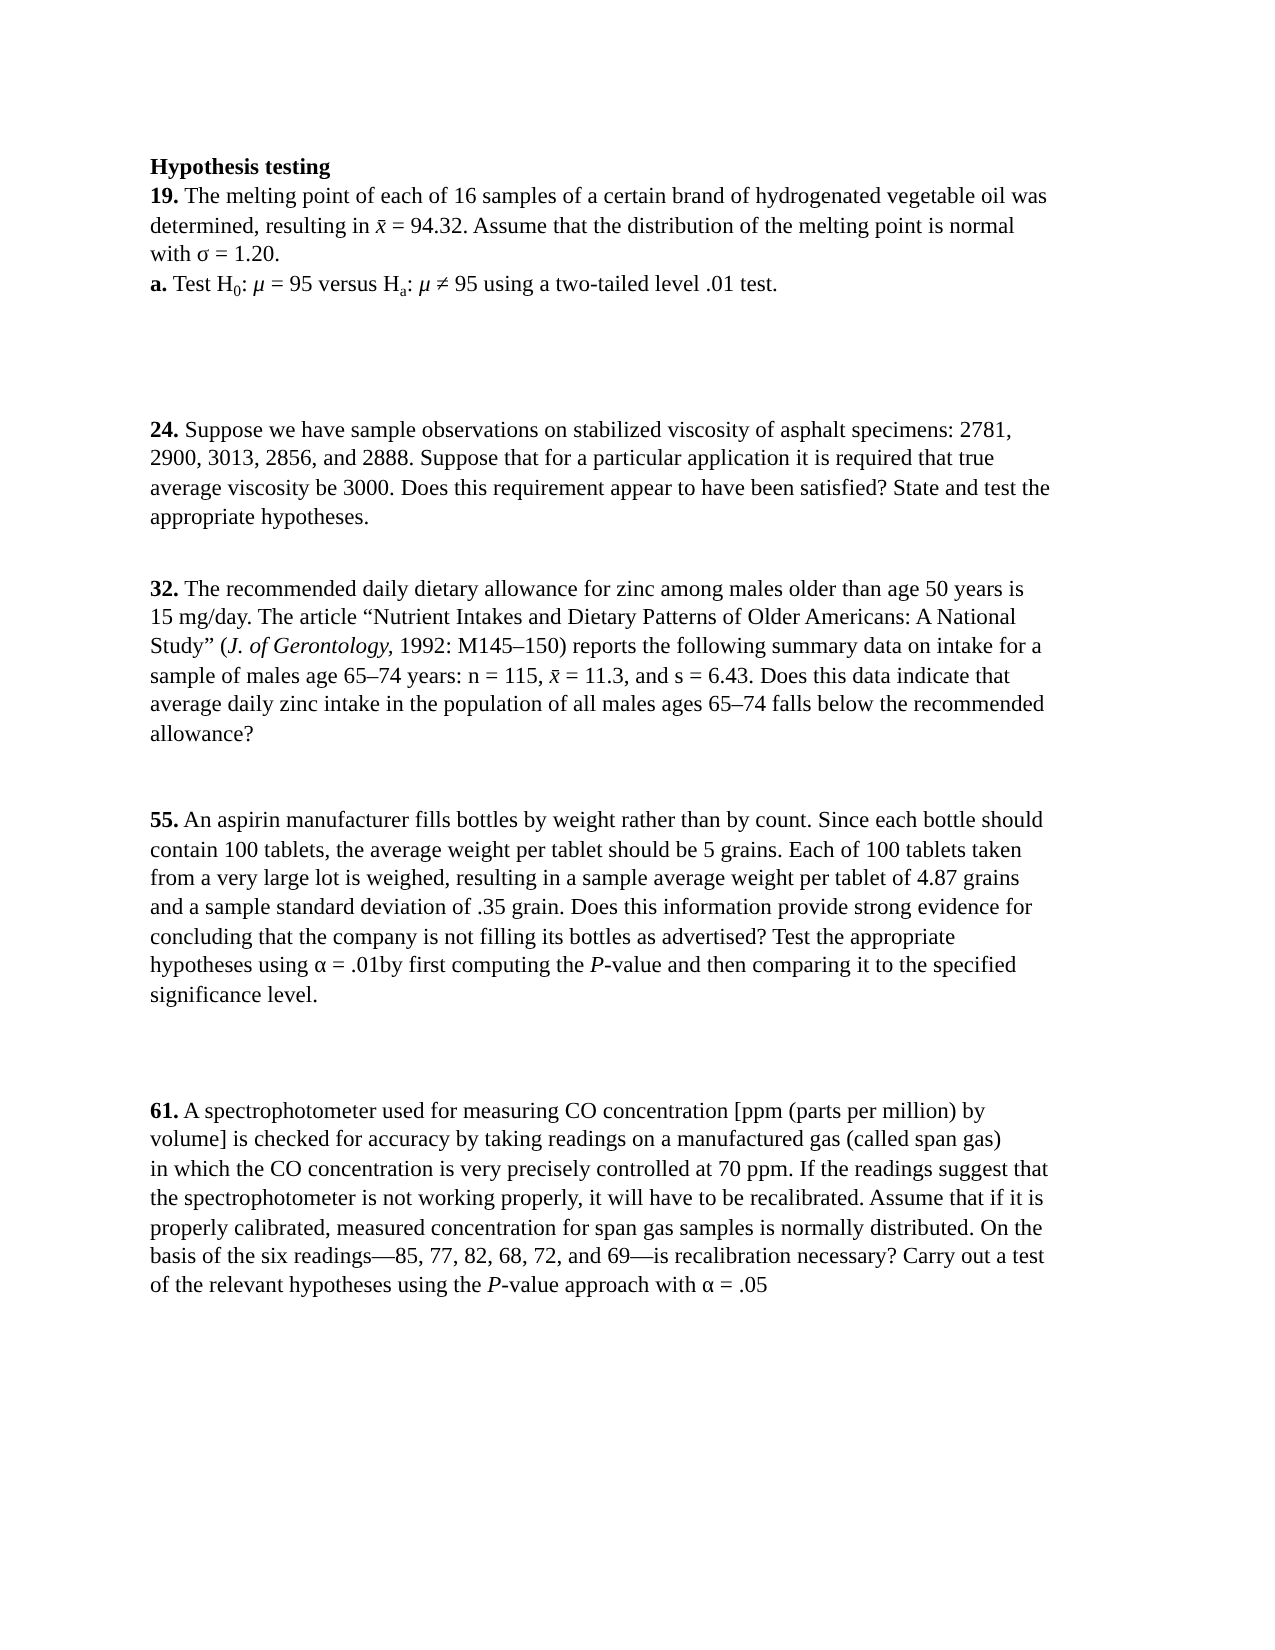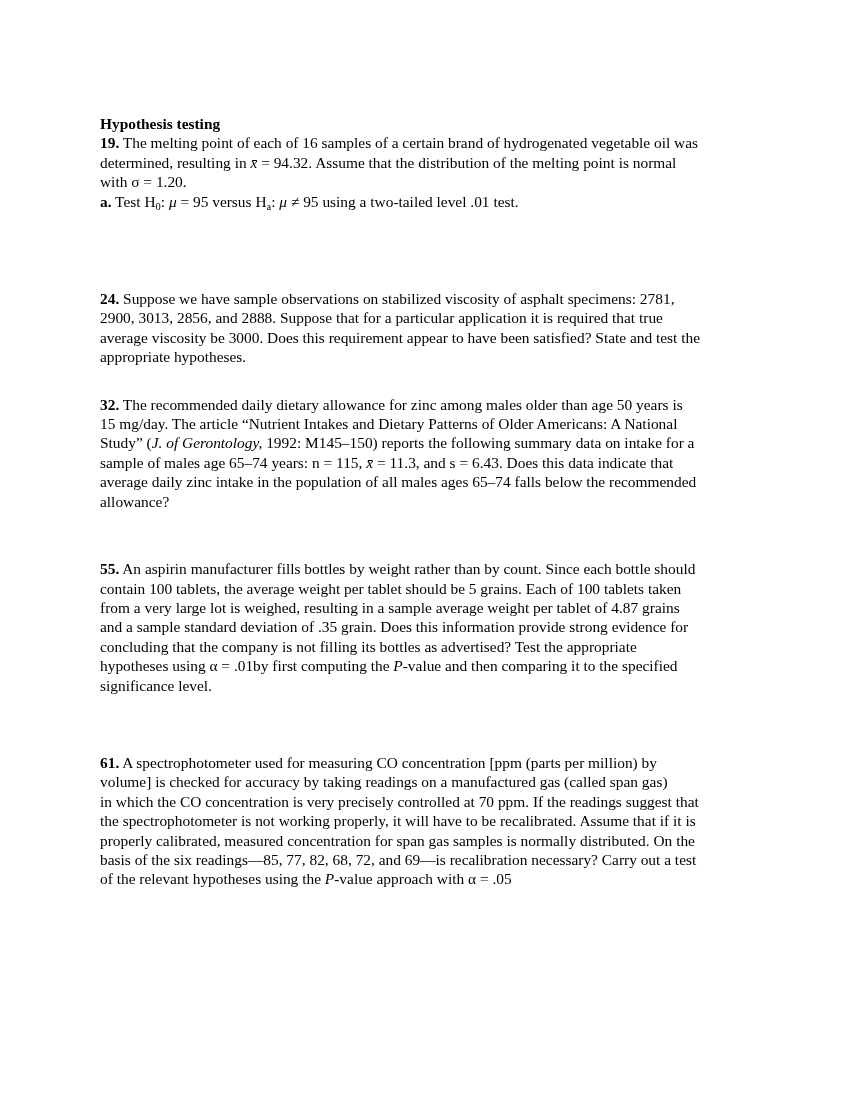--- a/index.html
+++ b/index.html
@@ -11,28 +11,28 @@
     font-family: "Liberation Serif", "DejaVu Serif", serif;
     font-size: 15.4px;
     line-height: 19.4px;
     color: #000000;
     position: relative;
     overflow: hidden;
   }
   .content {
     position: absolute;
     left: 100px;
-    top: 114px;
+    top: 102px;
     width: 700px;
   }
   .heading { font-weight: bold; }
   .problem { }
   .p19 { margin-bottom: 78px; }
   .p24 { margin-bottom: 28px; }
-  .p32 { margin-bottom: 48px; }
+  .p32 { margin-bottom: 38px; }
   .p55 { margin-bottom: 58px; }
   .b { font-weight: bold; }
   .i { font-style: italic; }
   sub {
     font-size: 0.68em;
     vertical-align: baseline;
     position: relative;
     top: 0.28em;
     line-height: 0;
   }

